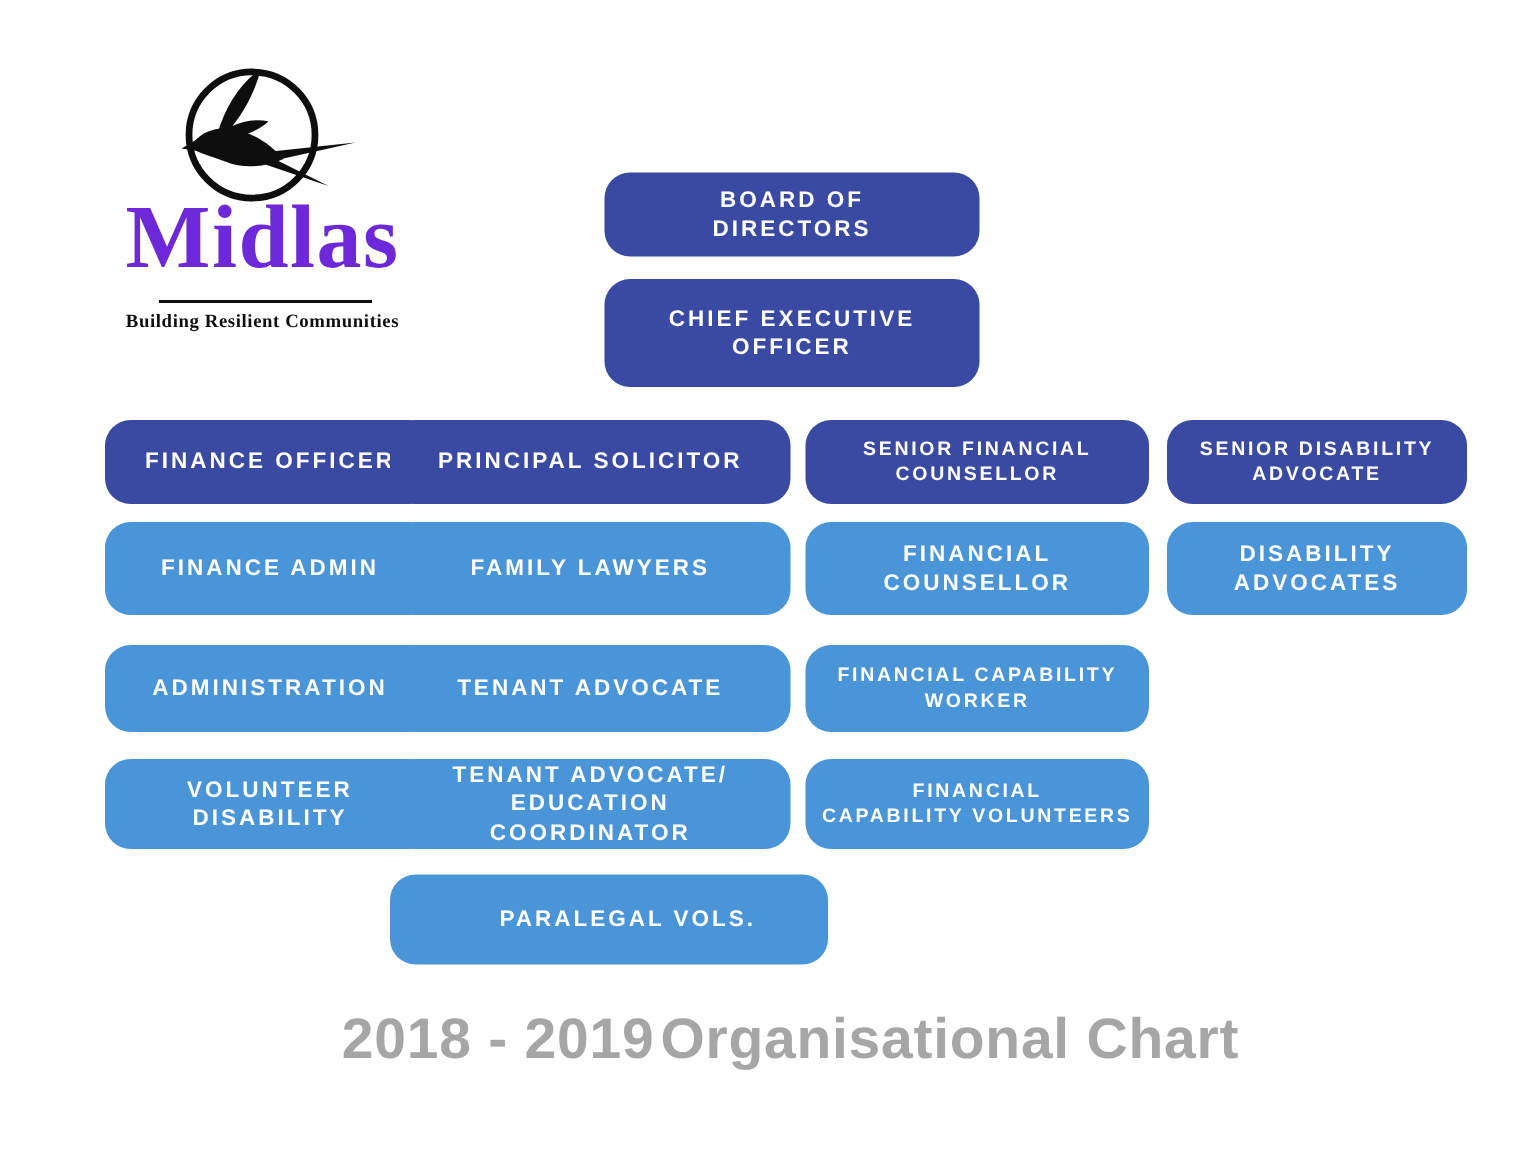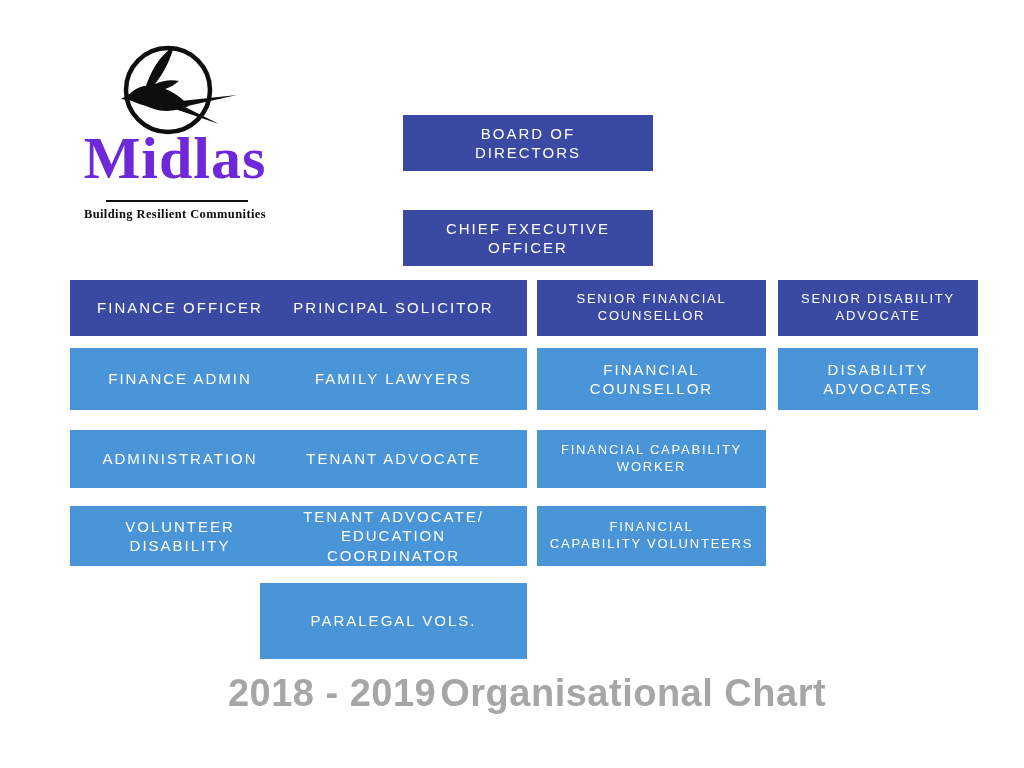--- a/index.html
+++ b/index.html
@@ -30,44 +30,45 @@
     font-weight: bold; font-size: 12.5px; color: #0e0e0e;
     letter-spacing: 0.4px;
   }
 
   
   .box {
     position: absolute;
     display: flex; align-items: center; justify-content: center;
     text-align: center;
     color: #ffffff;
-    font-weight: normal;
+    font-weight: bold;
     font-size: 15px;
     letter-spacing: 2px;
     line-height: 1.3;
     white-space: pre-line;
+    border-radius: 17px;
   }
   .tier-exec  { background: #3a4aa2; }
   .tier-staff { background: #4a94d8; }
   .sm { font-size: 13px; letter-spacing: 1.8px; }
 
   
   .c1 { left: 30px;  width: 220px; margin-left: 40px; }
   .c2 { left: 260px; width: 267px; }
   .c3 { left: 537px; width: 229px; }
   .c4 { left: 778px; width: 200px; }
   
   .r1 { top: 280px; height: 56px; }
   .r2 { top: 348px; height: 62px; }
   .r3 { top: 430px; height: 58px; }
   .r4 { top: 506px; height: 60px; }
-  .r5 { top: 583px; height: 76px; }
+  .r5 { top: 583px; height: 60px; padding-left: 25px; }
   
   .b-bod { left: 403px; top: 115px; width: 250px; height: 56px; }
-  .b-ceo { left: 403px; top: 210px; width: 250px; height: 56px; }
+  .b-ceo { left: 403px; top: 186px; width: 250px; height: 72px; }
 
   
   .chart-title {
     position: absolute; left: 0; top: 672px; width: 1024px;
     display: flex; justify-content: center; align-items: baseline;
     gap: 4px; padding-left: 30px; box-sizing: border-box;
     color: #a6a6a6;
     font-weight: 600;
     font-size: 38px;
     letter-spacing: 0.5px;

